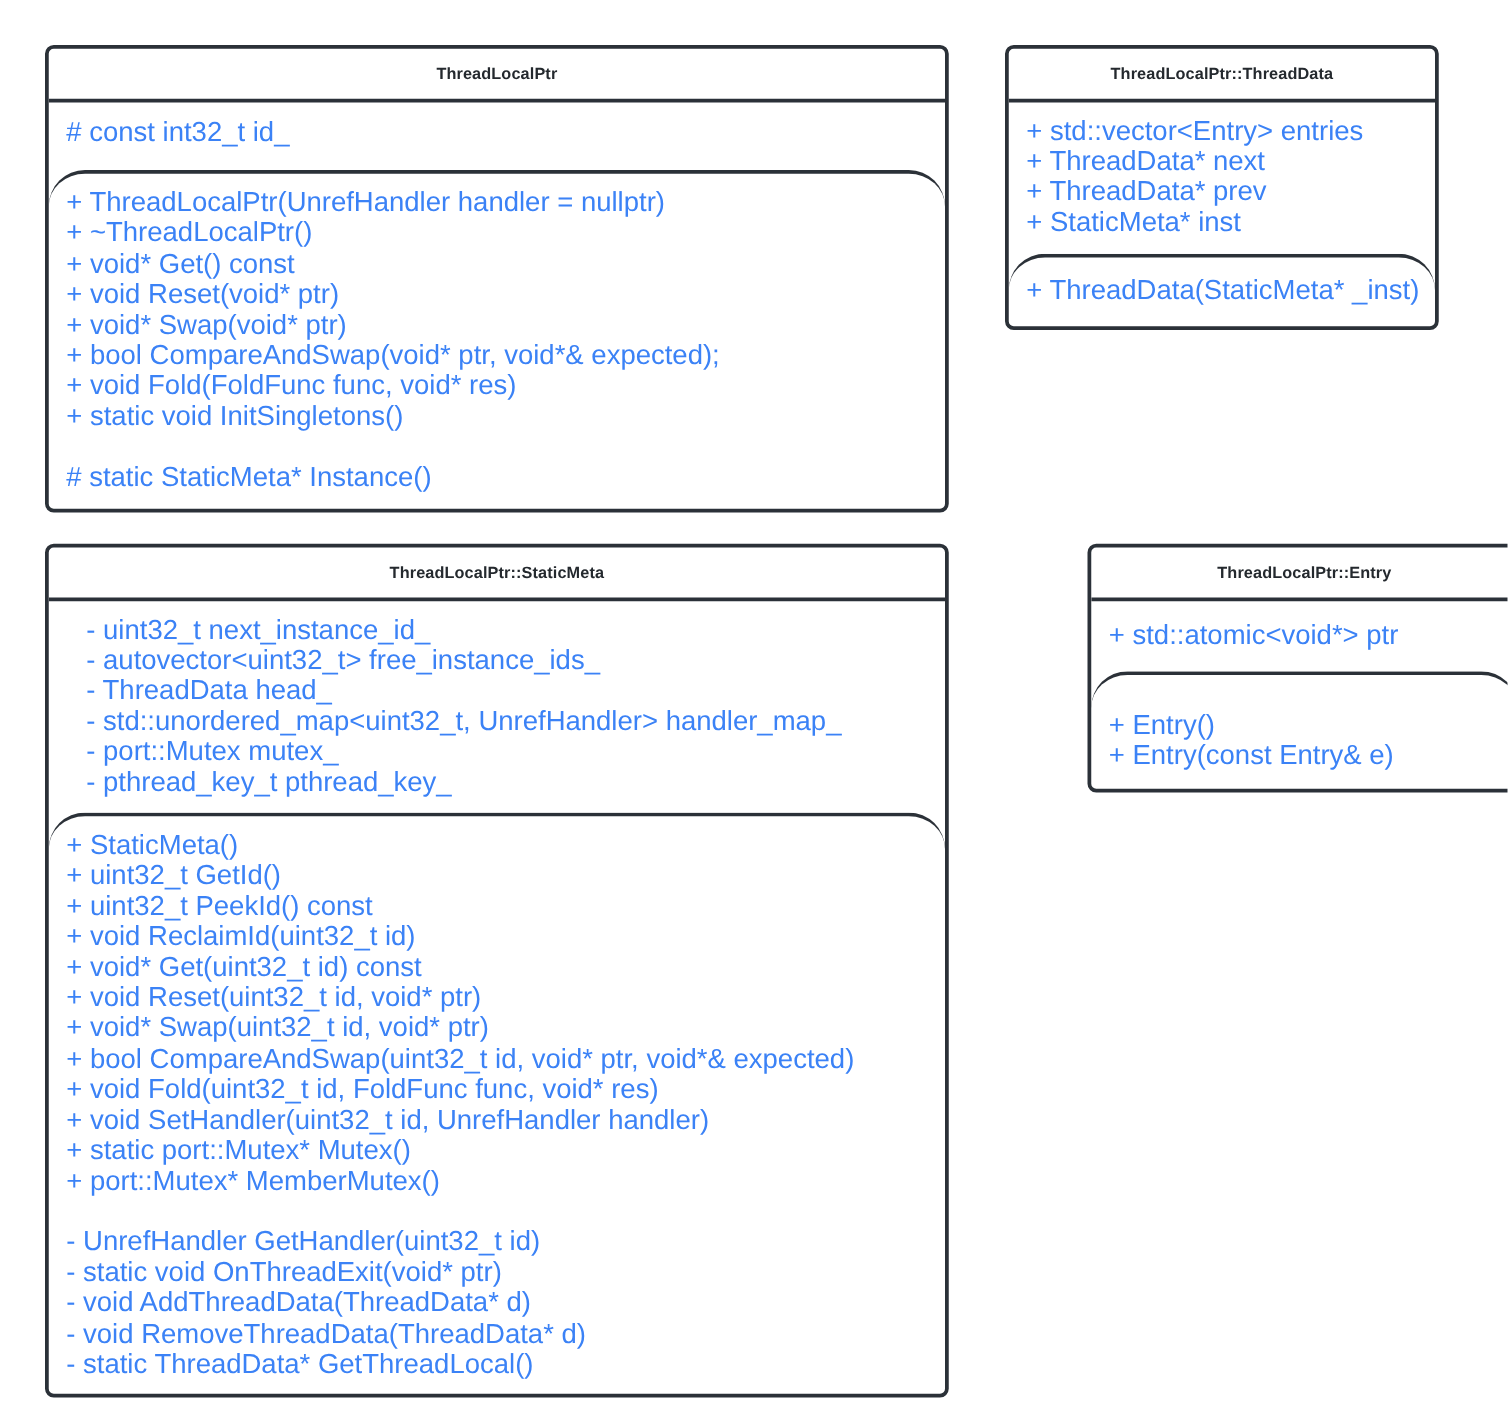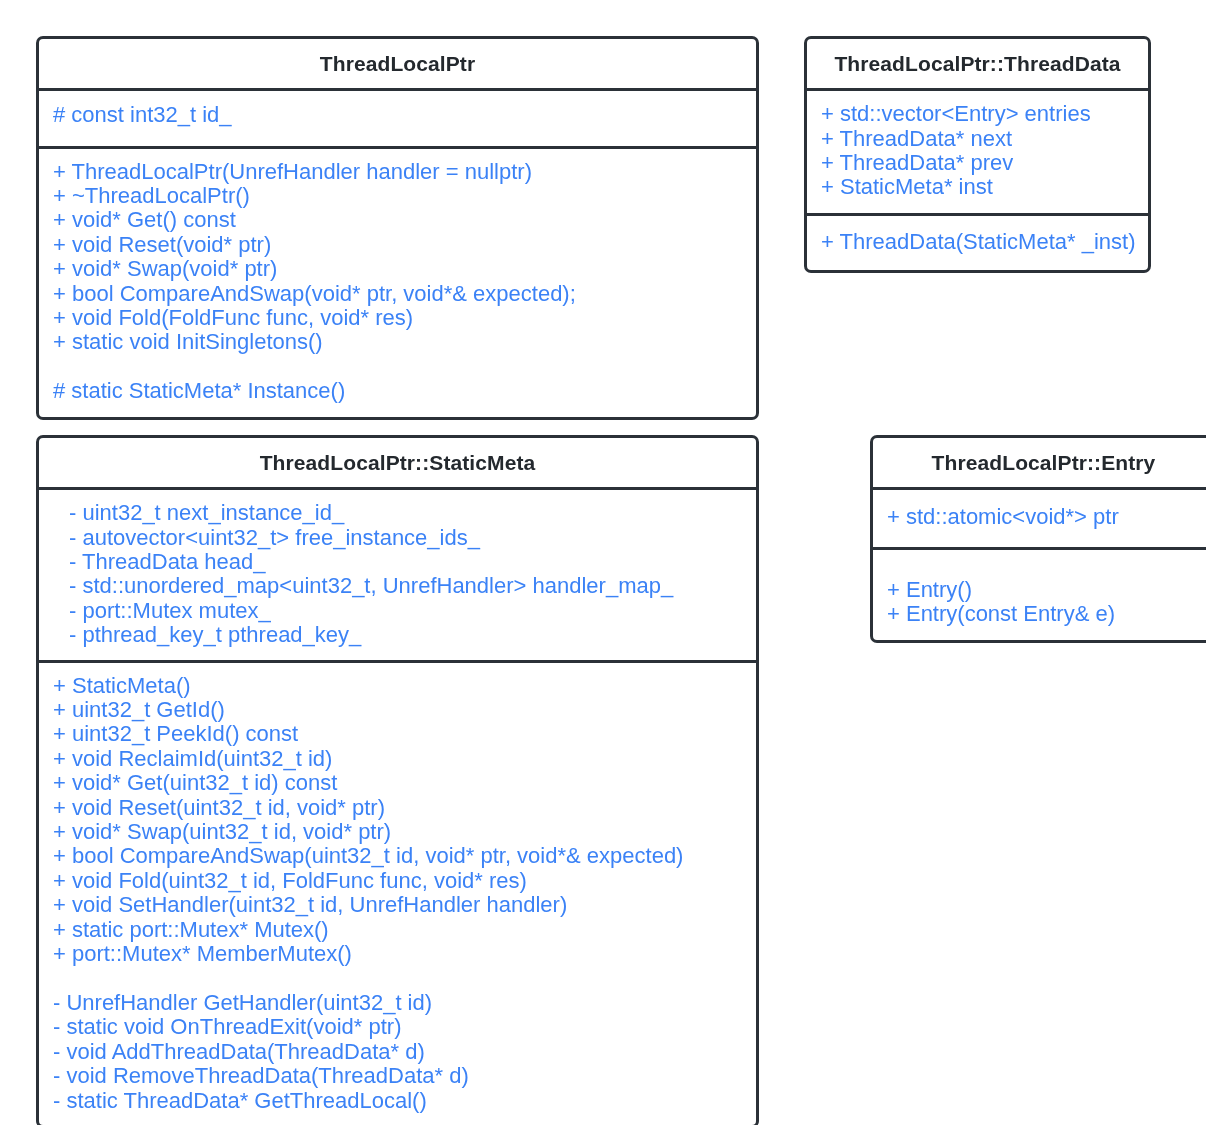--- a/index.html
+++ b/index.html
@@ -21,33 +21,34 @@
     box-sizing: border-box;
     background: #ffffff;
     border: 3px solid #2b3138;
     border-radius: 7px;
     overflow: hidden;
   }
 
   .class-title {
     text-align: center;
     font-weight: bold;
-    font-size: 21px;
+    font-size: 13px;
     color: #24292e;
     padding: 12px 10px 12px 10px;
     border-bottom: 3px solid #2b3138;
     line-height: 1.2;
     letter-spacing: 0.1px;
   }
 
   .compartment {
     padding: 9px 0 9px 0;
   }
   .compartment + .compartment {
     border-top: 3px solid #2b3138;
+    border-radius: 29px;
   }
 
   .member {
     font-size: 22px;
     line-height: 24.4px;
     padding: 0 14px;
     white-space: pre;
     color: #3b82f6;
   }
   .member.spacer {

